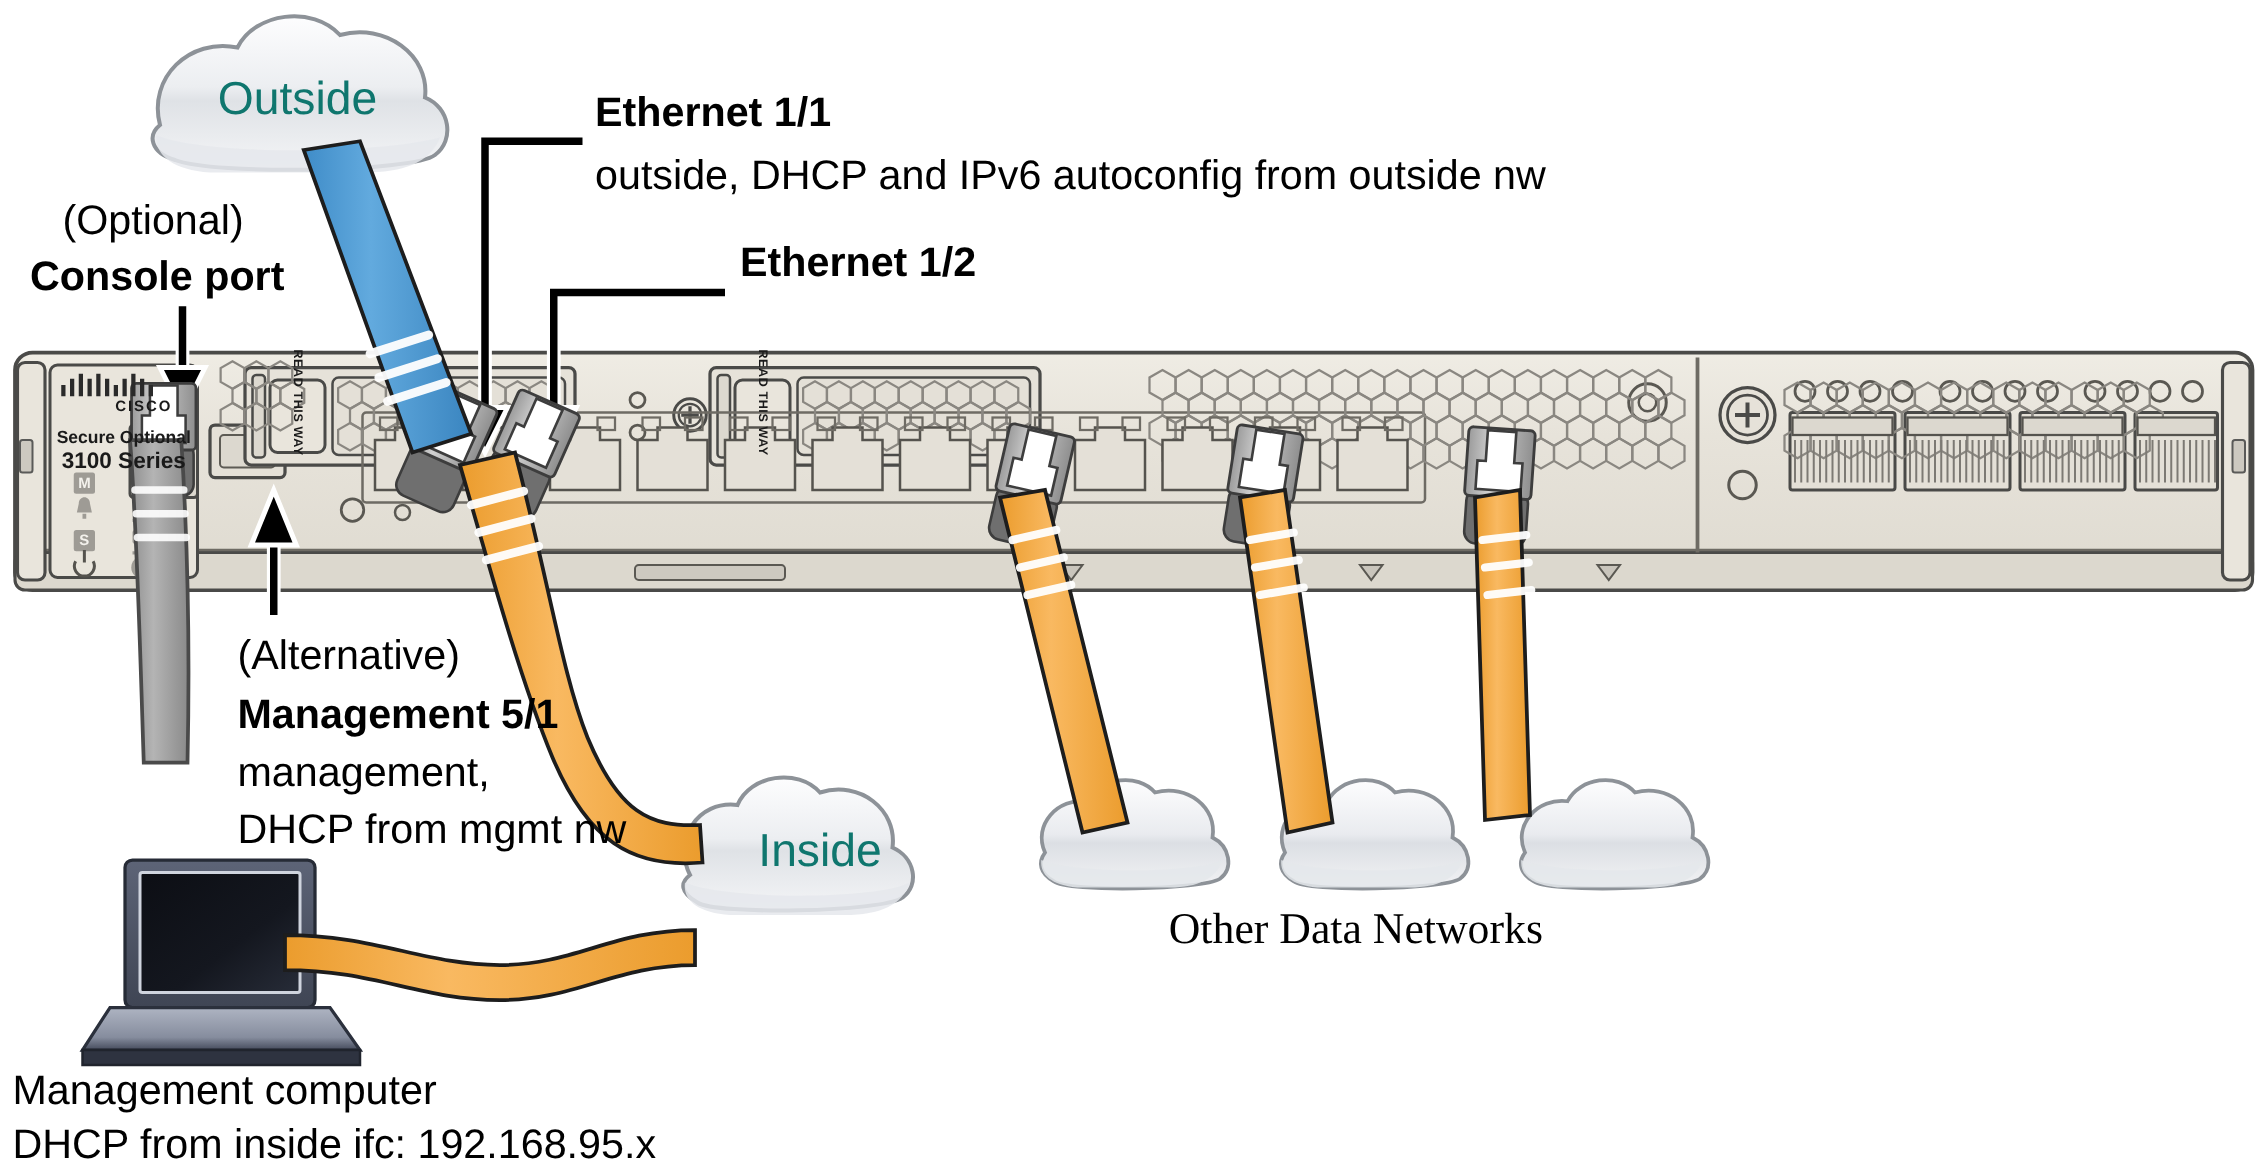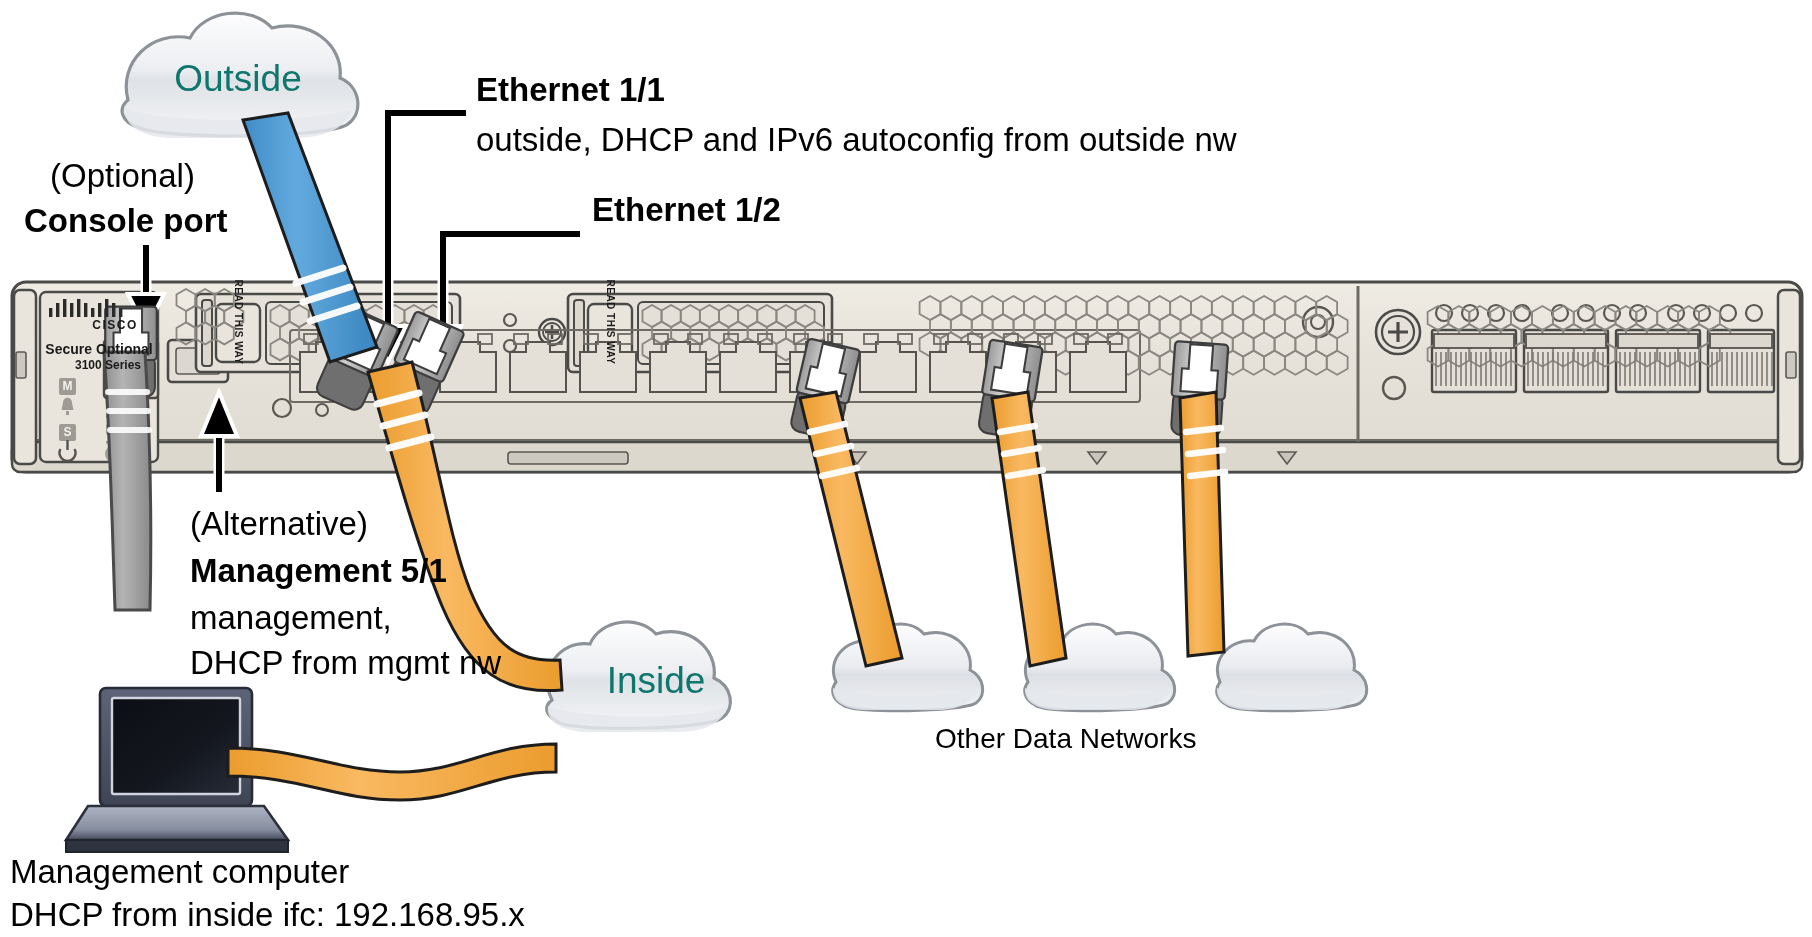--- a/index.html
+++ b/index.html
@@ -25,21 +25,21 @@
     height: 937px;
   }
   .txt {
     position: absolute;
     color: #000000;
     white-space: pre;
     line-height: 1.12;
     font-family: "Liberation Sans", sans-serif;
   }
   .t-bold { font-weight: bold; }
-  .t-35 { font-size: 28px; }
+  .t-35 { font-size: 35px; font-family: Liberation Serif, serif; }
   .t-33 { font-size: 33px; }
   .cloud-label {
     position: absolute;
     font-size: 35px;
     color: #0f766e;
     white-space: pre;
     text-align: center;
   }
   .dev-text {
     position: absolute;
@@ -732,20 +732,20 @@
   <div class="txt t-33" style="left:190px; top:506px;">(Alternative)</div>
   <div class="txt t-33 t-bold" style="left:190px; top:553px;">Management 5/1</div>
   <div class="txt t-33" style="left:190px; top:600px;">management,</div>
   <div class="txt t-33" style="left:10px; top:854px;">Management computer</div>
 
   <div class="txt t-33" style="left:190px; top:645px;">DHCP from mgmt nw</div>
   <div class="txt t-33" style="left:10px; top:897px;">DHCP from inside ifc: 192.168.95.x</div>
 
   <div class="dev-text t-bold" style="left:40px; top:318px; width:118px; font-size:12px; letter-spacing:1.5px;margin-left:16px;">CISCO</div>
   <div class="dev-text t-bold" style="left:40px; top:341px; width:118px; font-size:14px;">Secure Optional</div>
-  <div class="dev-text t-bold" style="left:40px; top:358px; width:136px; font-size:12px;">3100 Series</div>
+  <div class="dev-text t-bold" style="left:40px; top:358px; width:118px; font-size:18px;">3100 Series</div>
   <div class="dev-text t-bold" style="left:59px; top:379px; width:17px; font-size:12px; color:#f3f1ec;">M</div>
   <div class="dev-text t-bold" style="left:59px; top:425px; width:17px; font-size:12px; color:#f3f1ec;">S</div>
 
   <div class="dev-text t-bold" style="left:196px; top:316px; width:84px; font-size:10px; transform:rotate(90deg); transform-origin:center; letter-spacing:0.5px;">READ THIS WAY</div>
   <div class="dev-text t-bold" style="left:568px; top:316px; width:84px; font-size:10px; transform:rotate(90deg); transform-origin:center; letter-spacing:0.5px;">READ THIS WAY</div>
 
 </div>
 
 </body></html>

